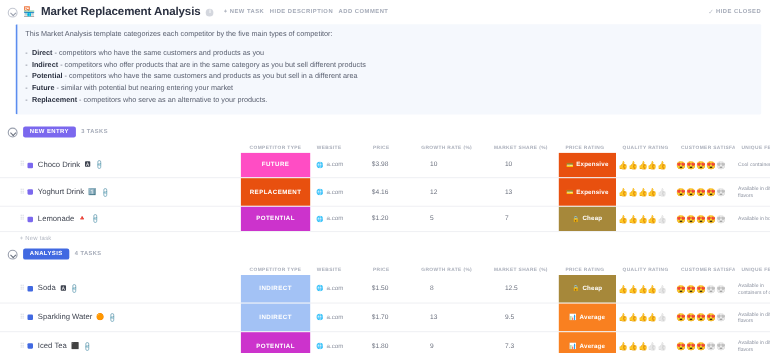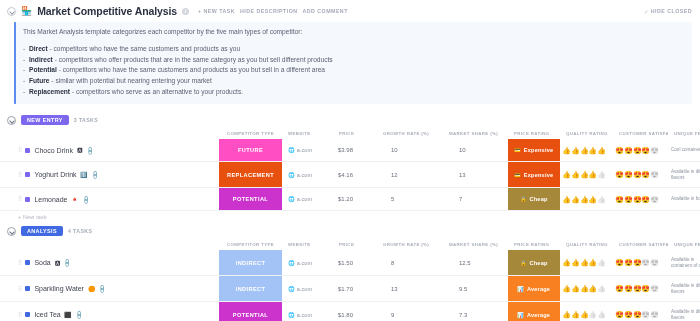--- a/index.html
+++ b/index.html
@@ -155,21 +155,21 @@
   }
 </style>
 </head>
 <body>
 
 <div class="app">
 
   <div class="hdr">
     <div class="collapse-caret"></div>
     <span class="hdr-emoji">🏪</span>
-    <span class="hdr-title">Market Competitive Analysis</span>
+    <span class="hdr-title">Market Replacement Analysis</span>
     <span class="info-dot">i</span>
     <span class="hdr-action first">+ NEW TASK</span>
     <span class="hdr-action">HIDE DESCRIPTION</span>
     <span class="hdr-action">ADD COMMENT</span>
     <span class="hdr-spacer"></span>
     <span class="hide-closed">
       <span class="check-mini">✓</span>
       <span class="hdr-action">HIDE CLOSED</span>
     </span>
   </div>

